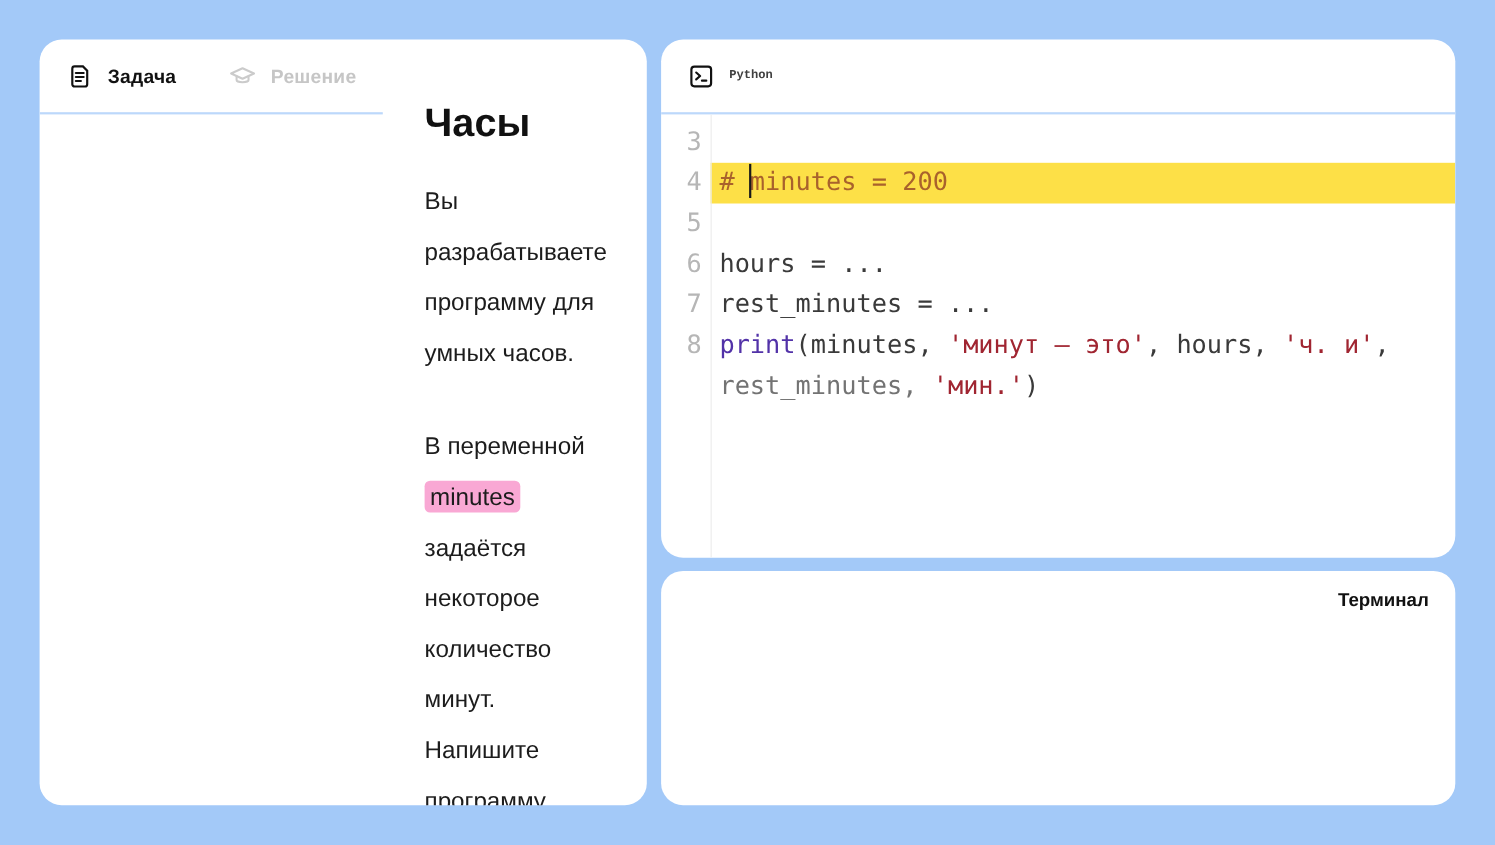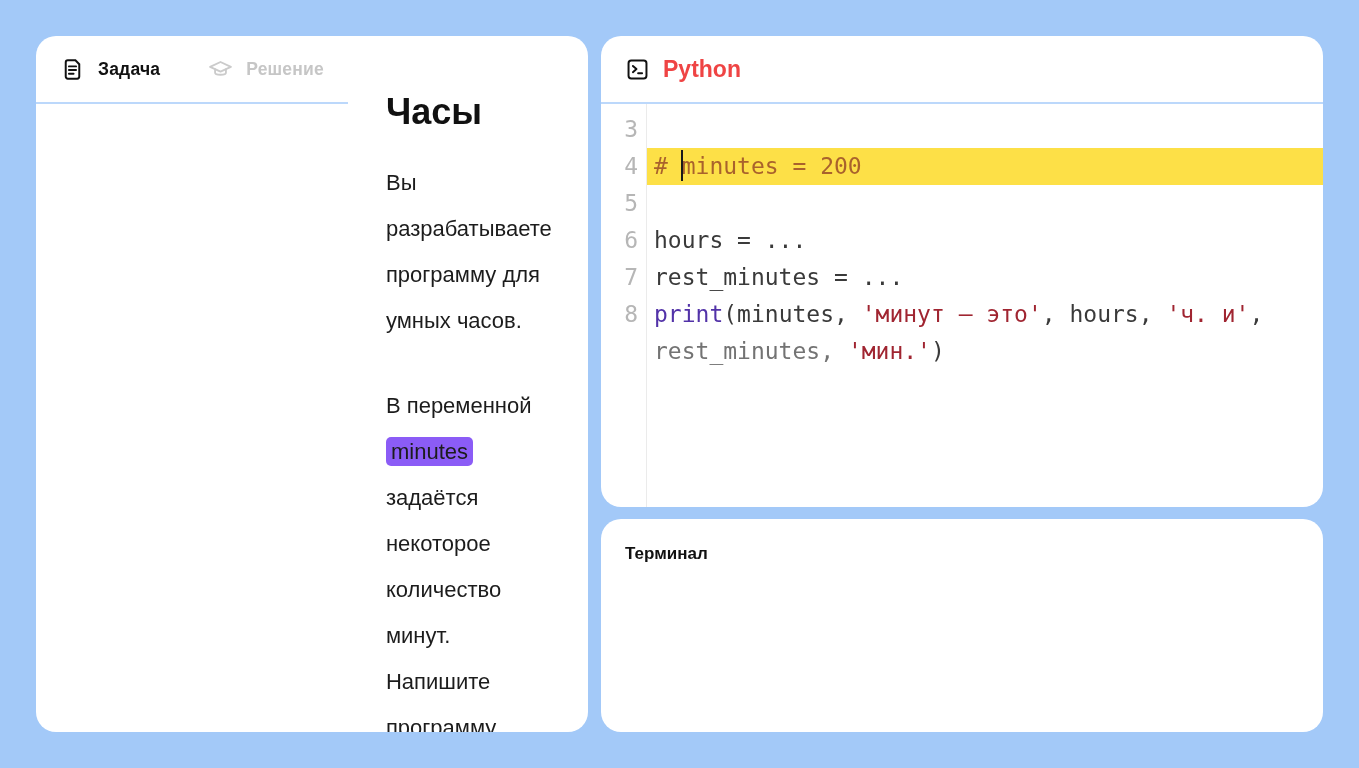--- a/index.html
+++ b/index.html
@@ -60,41 +60,42 @@
   }
   .task-paragraph {
     font-size: 22px;
     line-height: 46px;
     color: #1c1c1c;
     margin-bottom: 39px;
     max-width: 470px;
   }
   .inline-code {
     font-family: "Liberation Sans", sans-serif;
-    background: #8b5cf6;
+    background: #f9a8d4;
     border-radius: 5px;
     padding: 2px 5px;
   }
   
   .right-col {
     flex: 1;
     display: flex;
     flex-direction: column;
     gap: 12px;
   }
   .editor-panel {
     height: 471px;
     flex: 0 0 471px;
     display: flex;
     flex-direction: column;
   }
   .editor-title {
-    font-size: 23px;
-    font-weight: bold;
-    color: #ef4444;
+    font-size: 11px;
+    font-weight: bold;
+    color: #404040;
+    font-family: Liberation Mono, monospace;
   }
   .code-area {
     position: relative;
     flex: 1;
     padding-top: 7px;
     font-family: "DejaVu Sans Mono", monospace;
     font-size: 23px;
     cursor: text;
     overflow: hidden;
   }
@@ -127,21 +128,22 @@
     width: 2px;
     height: 31px;
     background: #1a1a1a;
     margin: 0 -1px;
     vertical-align: middle;
     transform: translateY(-2px);
   }
   
   .terminal-panel {
     flex: 1;
-    padding: 25px 24px;
+    padding: 17px 24px;
+    text-align: right;
   }
   .terminal-title {
     font-size: 17px;
     font-weight: bold;
     color: #111111;
   }
   .icon { flex: 0 0 auto; display: block; }
 </style>
 </head>
 <body>

